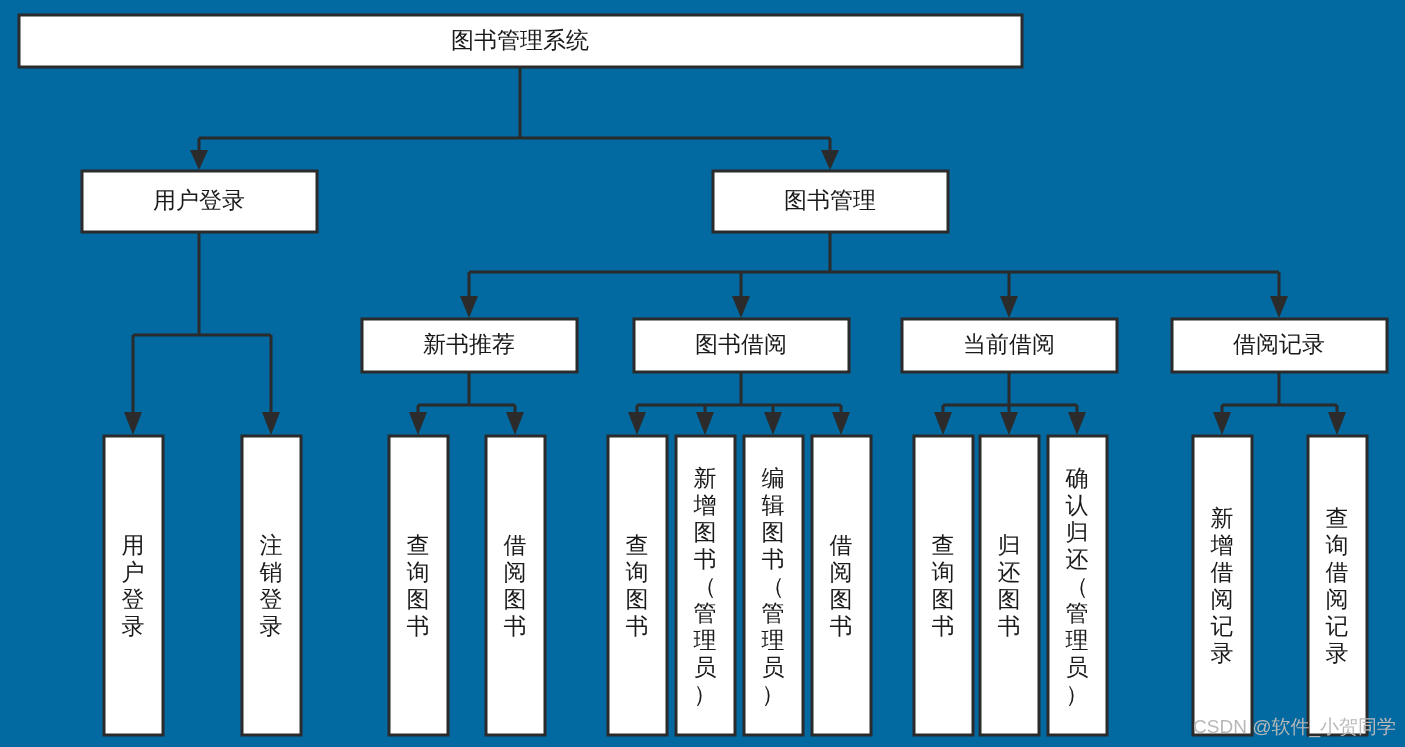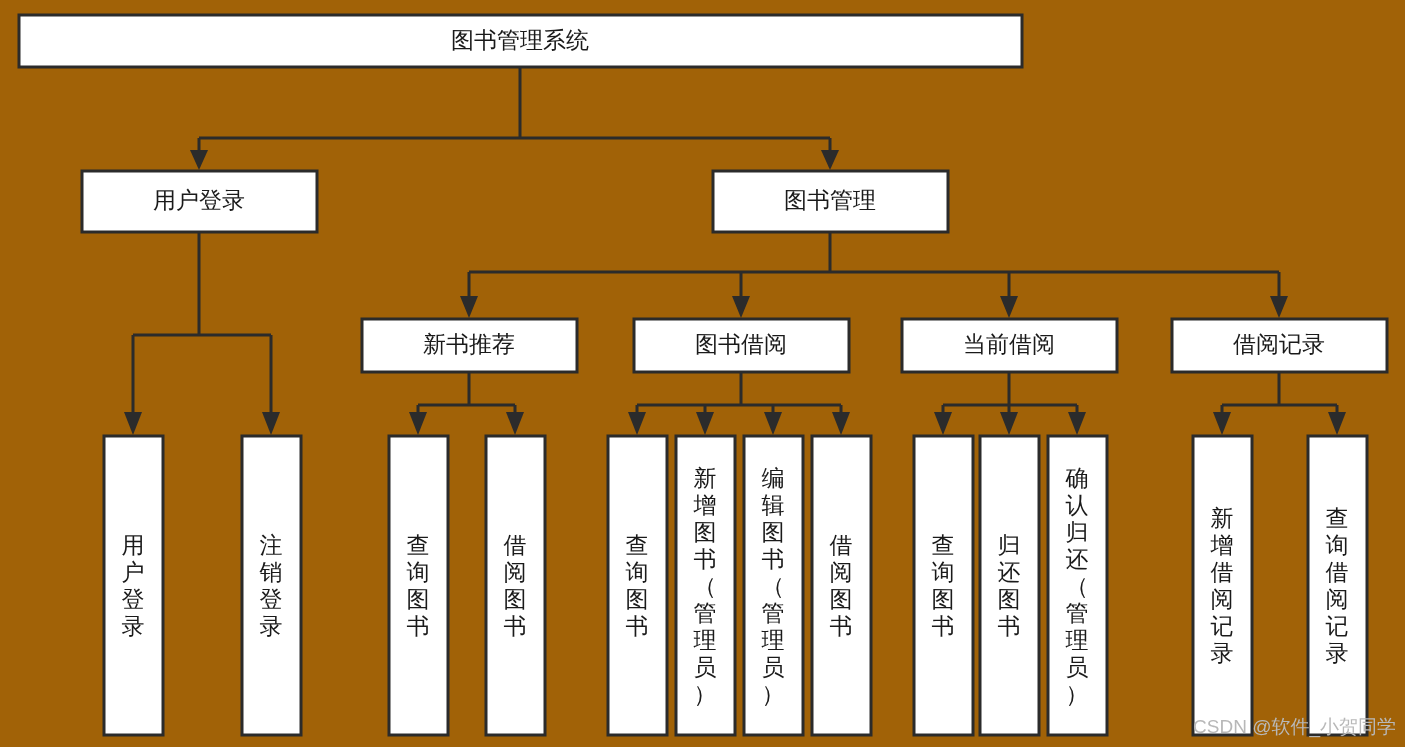--- a/index.html
+++ b/index.html
@@ -7,21 +7,21 @@
     padding: 0;
     background: #ffffff;
   }
   body {
     font-family: "Liberation Sans", "DejaVu Sans", sans-serif;
   }
   #diagram-root {
     position: relative;
     width: 1405px;
     height: 747px;
-    background: #a16207;
+    background: #0369a1;
     overflow: hidden;
   }
   svg.diagram-canvas {
     position: absolute;
     left: 0;
     top: 0;
     width: 1405px;
     height: 747px;
     display: block;
   }

